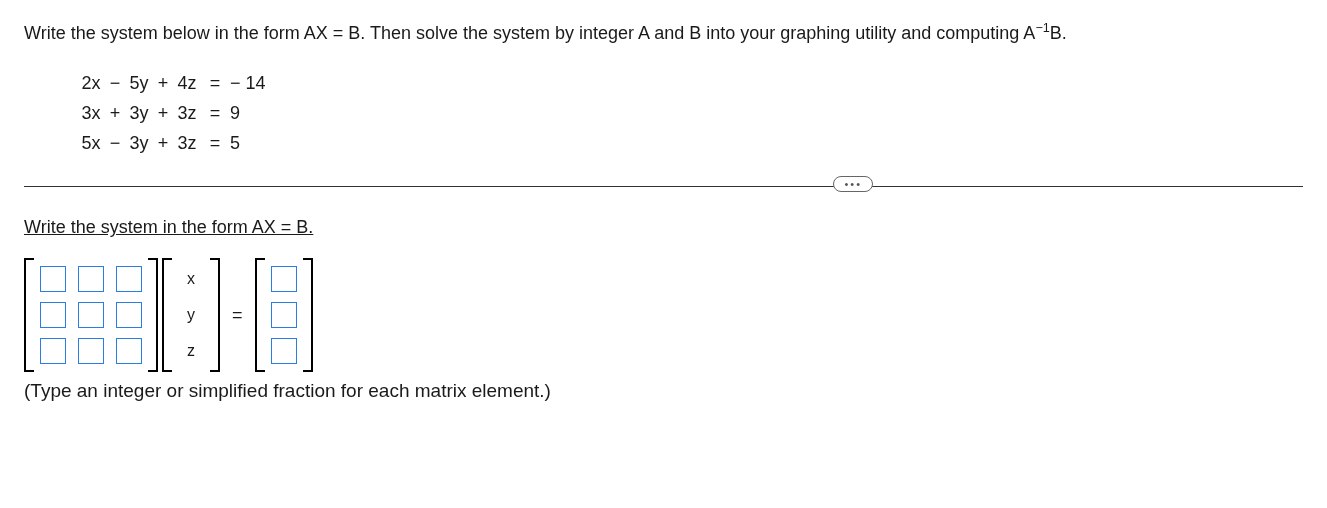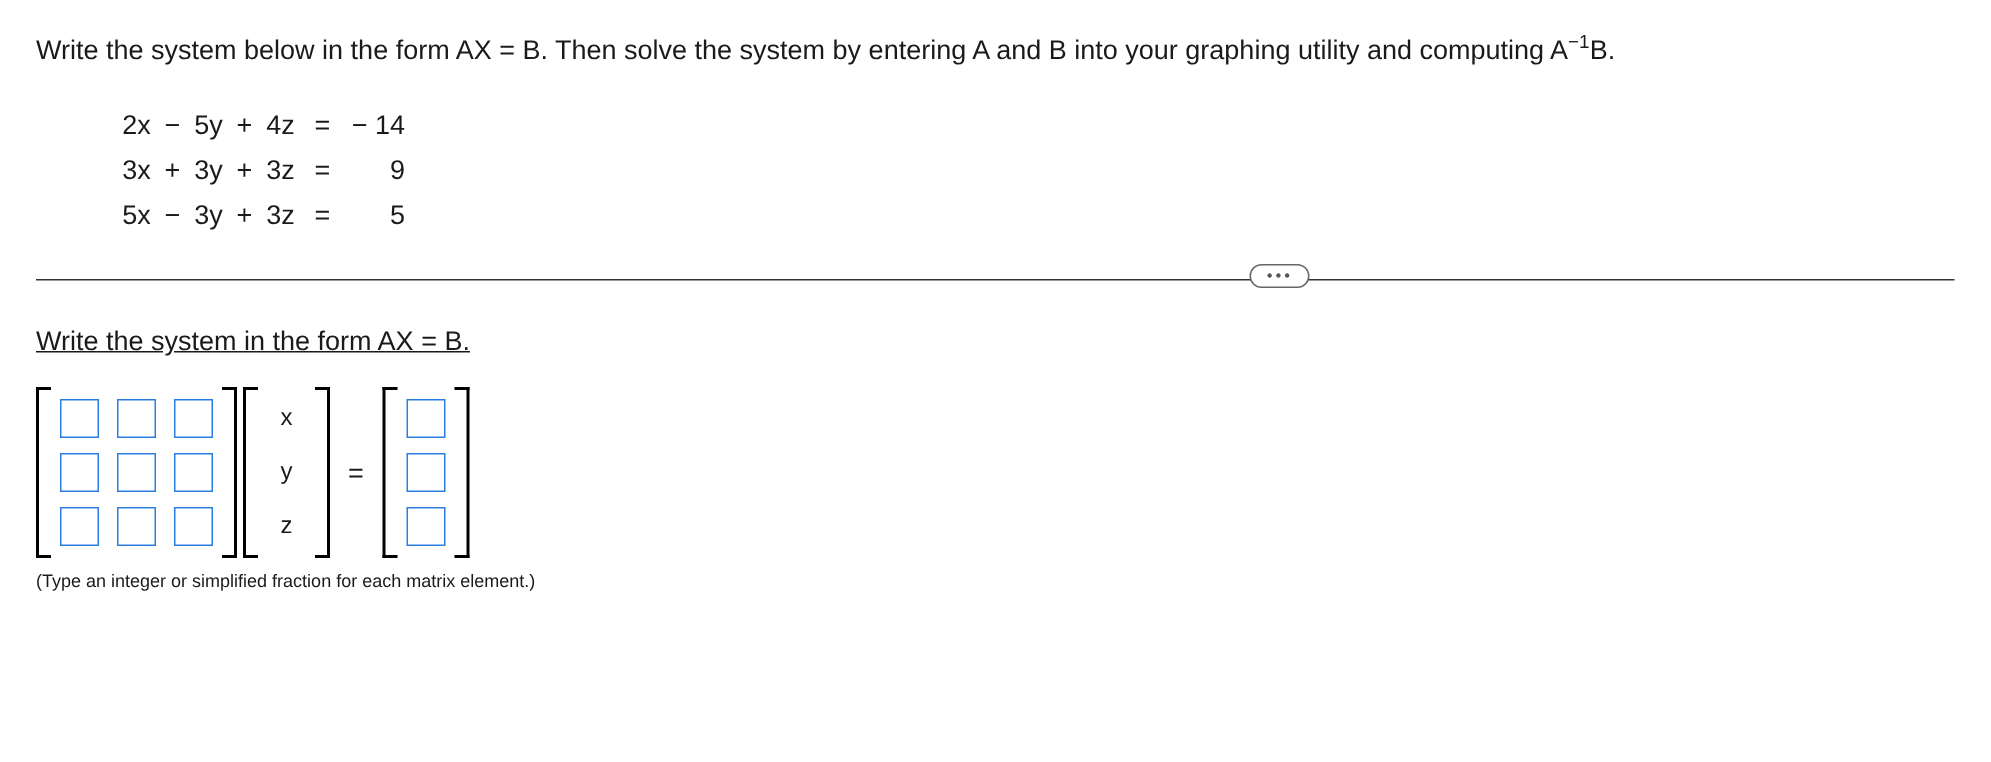--- a/index.html
+++ b/index.html
@@ -20,21 +20,21 @@
   .system {
     margin-left: 54px;
     margin-bottom: 28px;
     font-size: 18px;
   }
   .eq-row { display: flex; align-items: center; height: 30px; }
   .term { display:inline-block; text-align:center; }
   .w30 { width: 26px; }
   .wop { width: 22px; text-align:center; }
   .weq { width: 30px; text-align:center; }
-  .wrhs { width: 40px; text-align:right; }
+  .wrhs { width: 40px; text-align:left; }
 
   .divider-wrap {
     position: relative;
     margin: 10px 0 30px 0;
   }
   .divider {
     border: none;
     border-top: 1px solid #333;
     margin: 0;
   }
@@ -95,27 +95,27 @@
     border: 1px solid #2a7de1;
     background: #fff;
     font-size: 14px;
     text-align: center;
     padding: 0;
   }
   .vartxt { font-size: 16px; }
 
   .eqsign { margin: 0 8px; font-size: 18px; }
 
-  .hint { font-size: 12px; }
+  .hint { font-size: 19px; }
 </style>
 </head>
 <body>
 
 <div class="question-text">
-  <span>Write the system below in the form AX = B. Then solve the system by entering A and B into your graphing utility and computing A</span><span class="sup">−1</span><span>B.</span>
+  <span>Write the system below in the form AX = B. Then solve the system by integer A and B into your graphing utility and computing A</span><span class="sup">−1</span><span>B.</span>
 </div>
 
 <div class="system">
   <div class="eq-row">
     <span class="term w30">2x</span>
     <span class="term wop">−</span>
     <span class="term w30">5y</span>
     <span class="term wop">+</span>
     <span class="term w30">4z</span>
     <span class="term weq">=</span>

